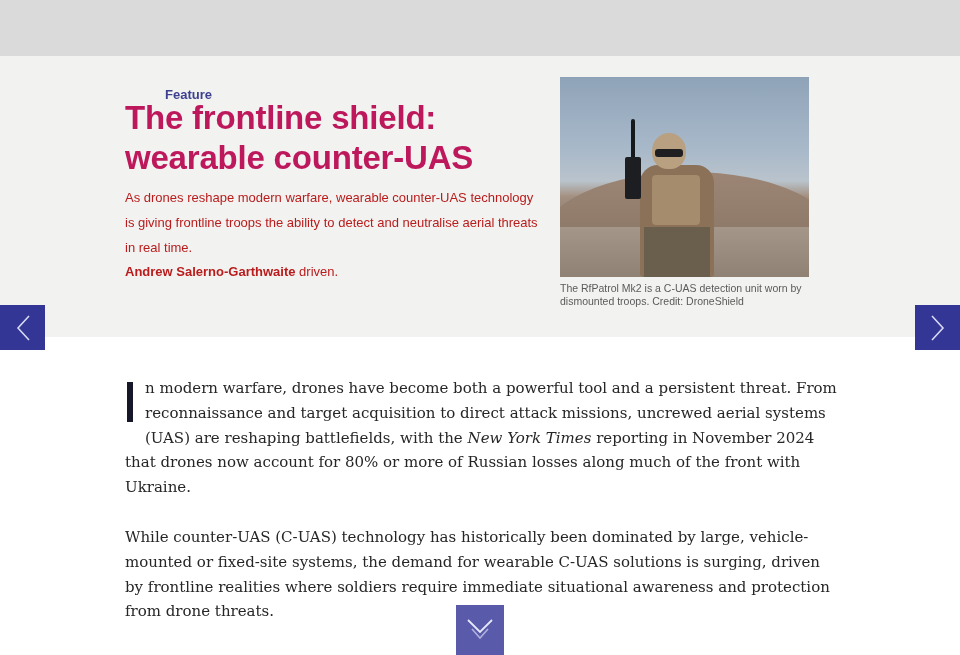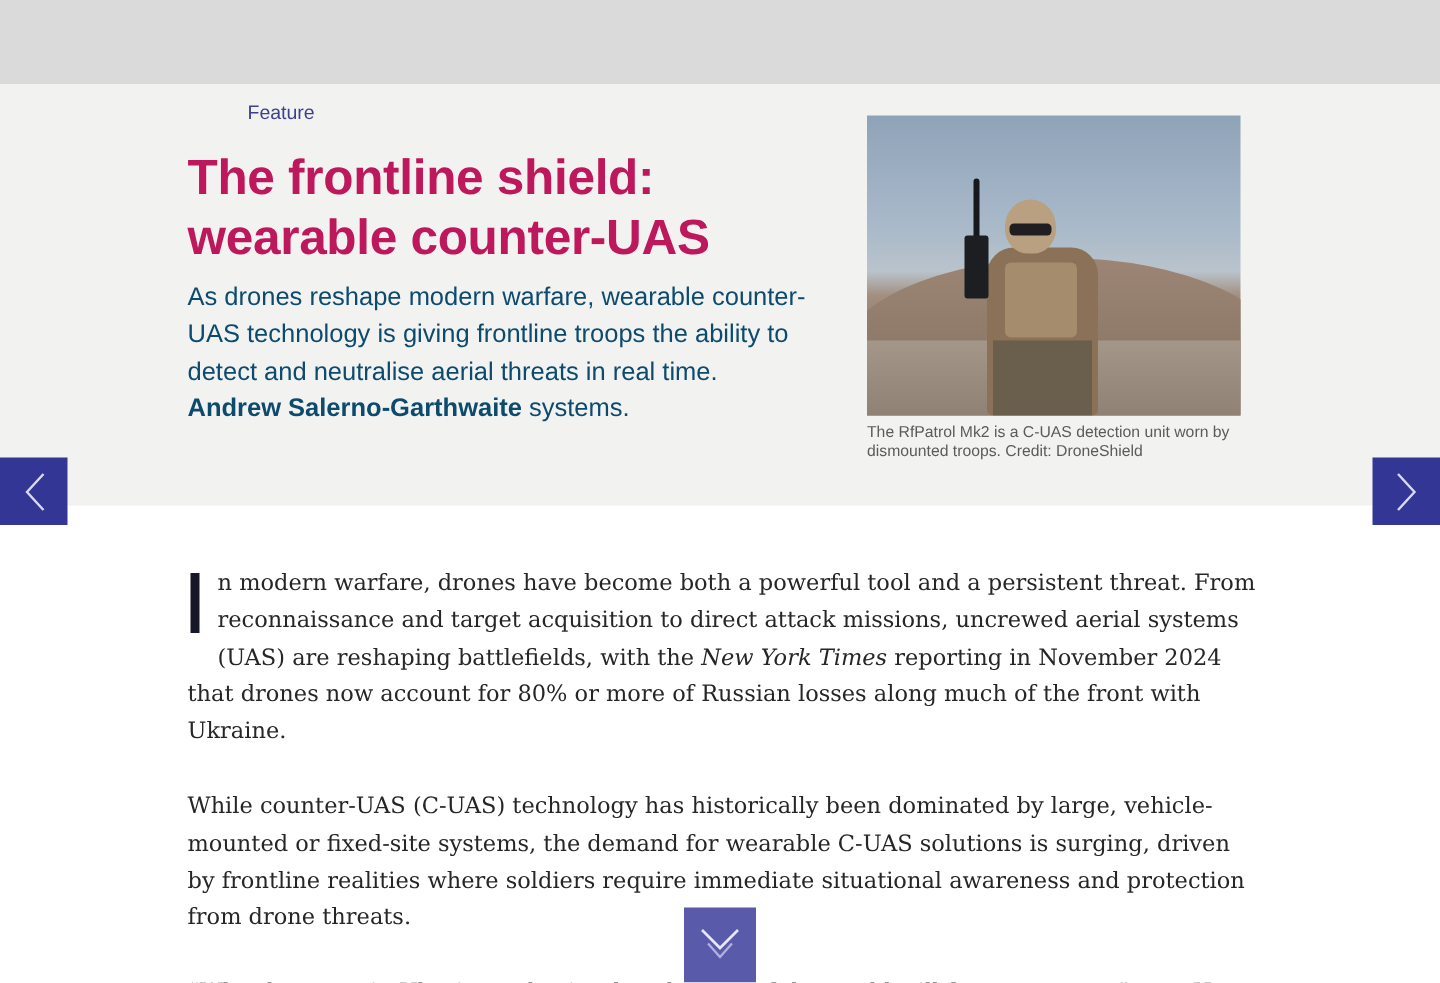--- a/index.html
+++ b/index.html
@@ -3,26 +3,26 @@
   <meta charset="utf-8">
   <style>
     * { box-sizing: border-box; margin: 0; padding: 0; }
     html, body { width: 960px; height: 655px; overflow: hidden; background: #ffffff; }
     body { position: relative; font-family: "Liberation Sans", sans-serif; color: #16182a; }
 
     .top-band { position: absolute; left: 0; top: 0; width: 960px; height: 56px; background: #dadada; }
 
     .hero { position: absolute; left: 0; top: 56px; width: 960px; height: 281px; background: #f2f2f0; }
 
-    .kicker { position: absolute; left: 125px; top: 11px; font-size: 13px; font-weight: normal; color: #3d3f8f; padding-left: 40px; }
+    .kicker { position: absolute; left: 125px; top: 31px; font-size: 13px; font-weight: bold; color: #3d3f8f; padding-left: 40px; }
     .headline { position: absolute; left: 125px; top: 42px; width: 420px; font-size: 33px; line-height: 40px; font-weight: bold; color: #be185d; letter-spacing: -0.2px; }
-    .standfirst { position: absolute; left: 125px; top: 130px; width: 420px; font-size: 17px; line-height: 24.8px; color: #0c4a6e; }
+    .standfirst { position: absolute; left: 125px; top: 130px; width: 420px; font-size: 13px; line-height: 24.8px; color: #b91c1c; }
     .standfirst .author { font-weight: bold; text-align: center; }
 
-    .hero-figure { position: absolute; left: 578px; top: 21px; width: 249px; }
+    .hero-figure { position: absolute; left: 560px; top: 21px; width: 249px; }
     .hero-image { width: 249px; height: 200px; position: relative; overflow: hidden;
       background: linear-gradient(180deg, #8fa3b8 0%, #a7b8c9 35%, #b9c3cc 52%, #a38f7f 60%, #8d7a6b 75%, #9b8d80 100%); }
     .hero-image .hill { position: absolute; left: -20px; top: 95px; width: 300px; height: 140px; border-radius: 50% 50% 0 0;
       background: linear-gradient(180deg, #9c8574 0%, #8c7868 50%, #a39585 100%); }
     .hero-image .ground { position: absolute; left: 0; top: 150px; width: 249px; height: 50px; background: linear-gradient(180deg, #a49688, #8f8174); }
     .soldier-body { position: absolute; left: 80px; top: 88px; width: 74px; height: 112px; background: #8a7158; border-radius: 18px 18px 4px 4px; }
     .soldier-vest { position: absolute; left: 92px; top: 98px; width: 48px; height: 50px; background: #a48c6d; border-radius: 4px; }
     .soldier-legs { position: absolute; left: 84px; top: 150px; width: 66px; height: 50px; background: #6a5e4c; }
     .soldier-head { position: absolute; left: 92px; top: 56px; width: 34px; height: 36px; background: #b9a081; border-radius: 50% 50% 45% 45%; }
     .soldier-glasses { position: absolute; left: 95px; top: 72px; width: 28px; height: 8px; background: #1f1f22; border-radius: 3px; }
@@ -47,21 +47,21 @@
 <body>
 
 <div class="top-band"></div>
 
 <section class="hero">
   <div class="kicker">Feature</div>
   <h1 class="headline">The frontline shield: wearable counter-UAS</h1>
   <div class="standfirst">
     <span>As drones reshape modern warfare, wearable counter-UAS technology is giving frontline troops the ability to detect and neutralise aerial threats in real time.</span>
     <br>
-    <span class="author">Andrew Salerno-Garthwaite</span><span> systems.</span>
+    <span class="author">Andrew Salerno-Garthwaite</span><span> driven.</span>
   </div>
 
   <figure class="hero-figure">
     <div class="hero-image" role="img" aria-label="Soldier in desert terrain holding an RfPatrol Mk2 C-UAS detection unit">
       <div class="hill"></div>
       <div class="ground"></div>
       <div class="soldier-body"></div>
       <div class="soldier-vest"></div>
       <div class="soldier-legs"></div>
       <div class="soldier-head"></div>

